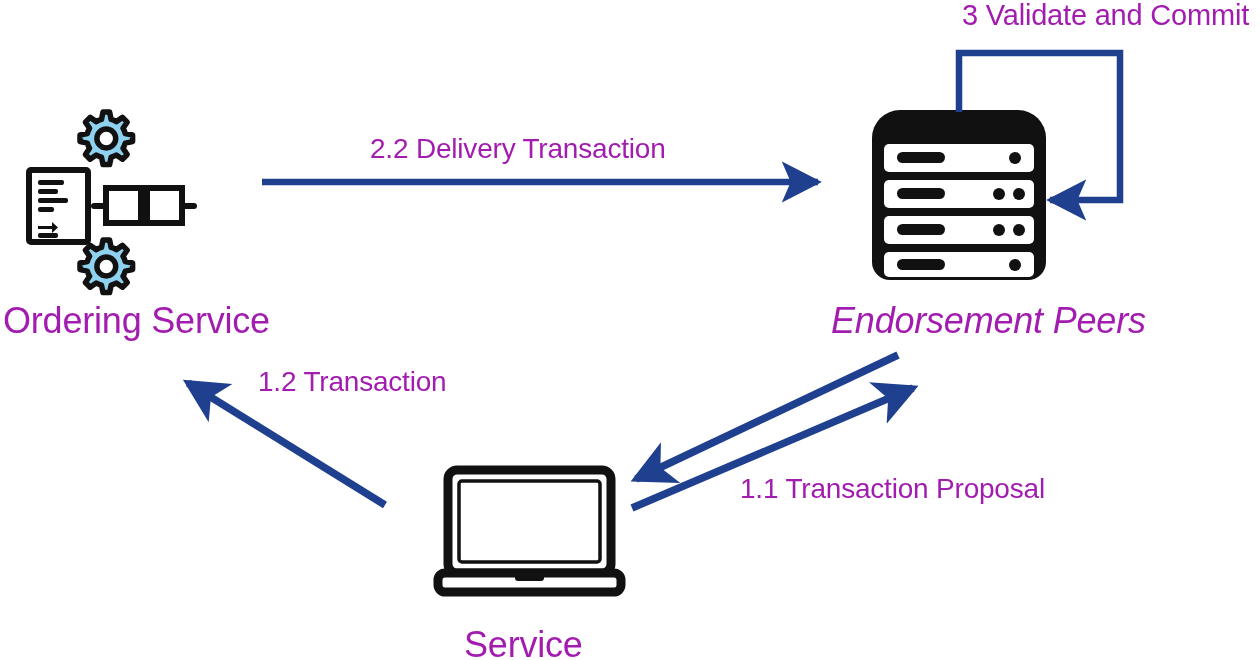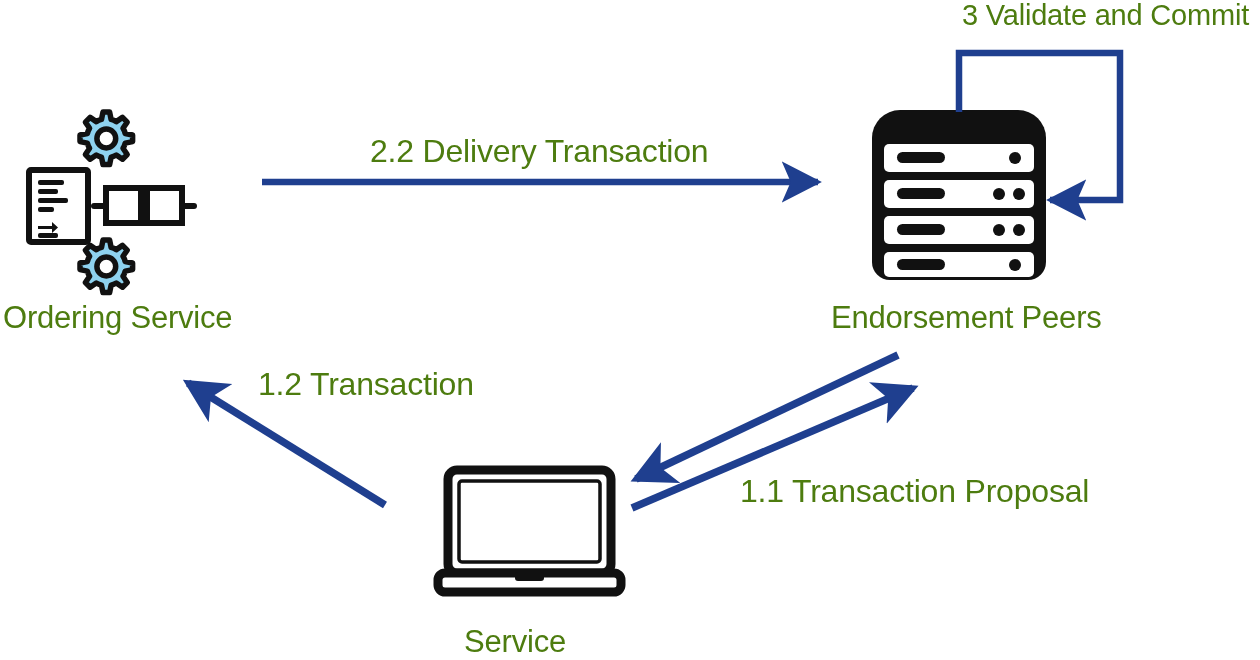--- a/index.html
+++ b/index.html
@@ -19,35 +19,35 @@
   }
   #diagram-svg {
     position: absolute;
     left: 0;
     top: 0;
     width: 1260px;
     height: 660px;
   }
   .dlabel {
     position: absolute;
-    color: #4d7c0f;
+    color: #a21caf;
     font-family: "Liberation Sans", sans-serif;
     font-weight: 400;
     white-space: nowrap;
     letter-spacing: -0.2px;
   }
   .node-label {
-    font-size: 31px;
+    font-size: 36px;
   }
   .edge-label {
-    font-size: 32px;
+    font-size: 28px;
   }
   #label-validate-commit { left: 962px; top: -1px; font-size: 29px; }
   #label-ordering-service { left: 3px;  top: 300px; }
-  #label-endorsement-peers { left: 831px; top: 300px; }
+  #label-endorsement-peers { left: 831px; top: 300px; font-style: italic; }
   #label-client { left: 464px; top: 624px; }
   #label-delivery-transaction { left: 370px; top: 133px; }
   #label-transaction-21 { left: 258px; top: 366px; }
   #label-endorsement-12 { left: 604px; top: 358px; }
   #label-transaction-proposal-11 { left: 740px; top: 473px; }
 </style>
 </head>
 <body>
 
 <div id="canvas">

